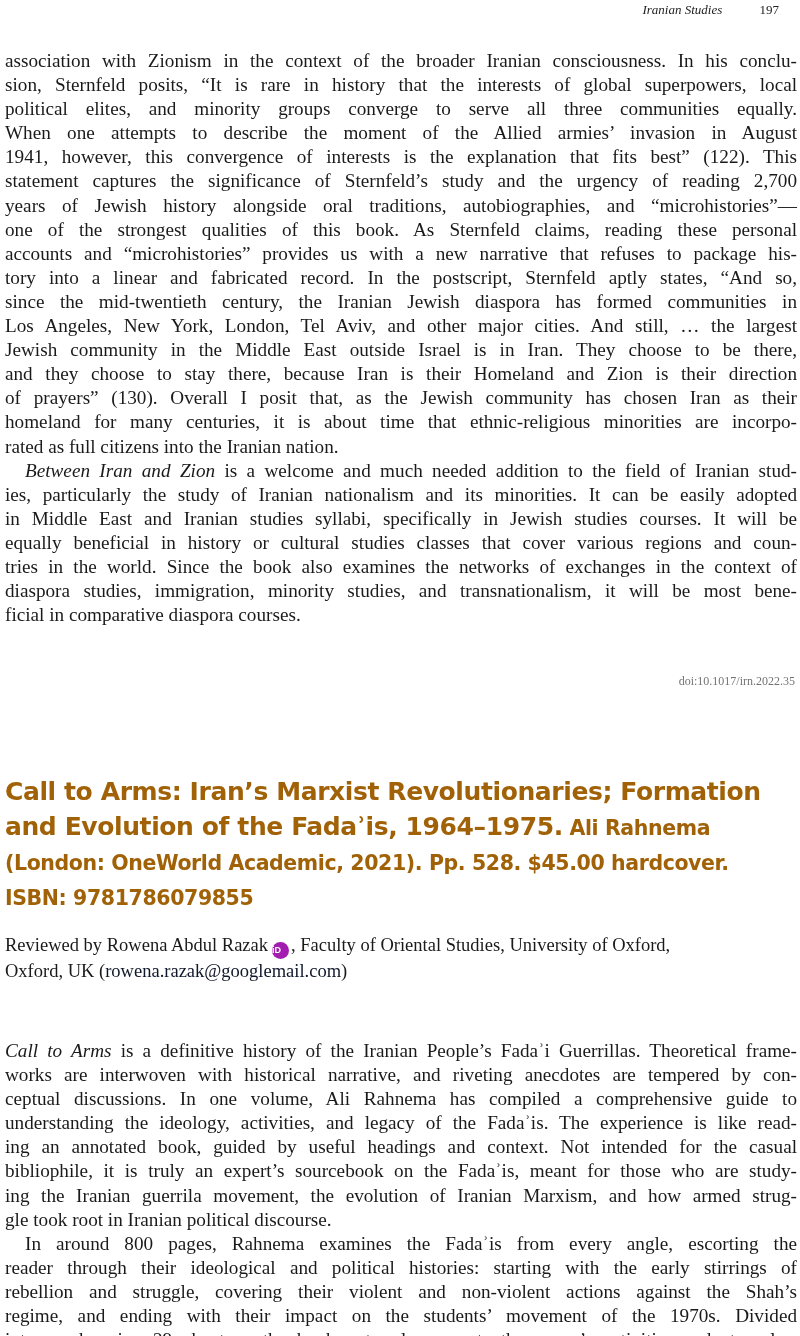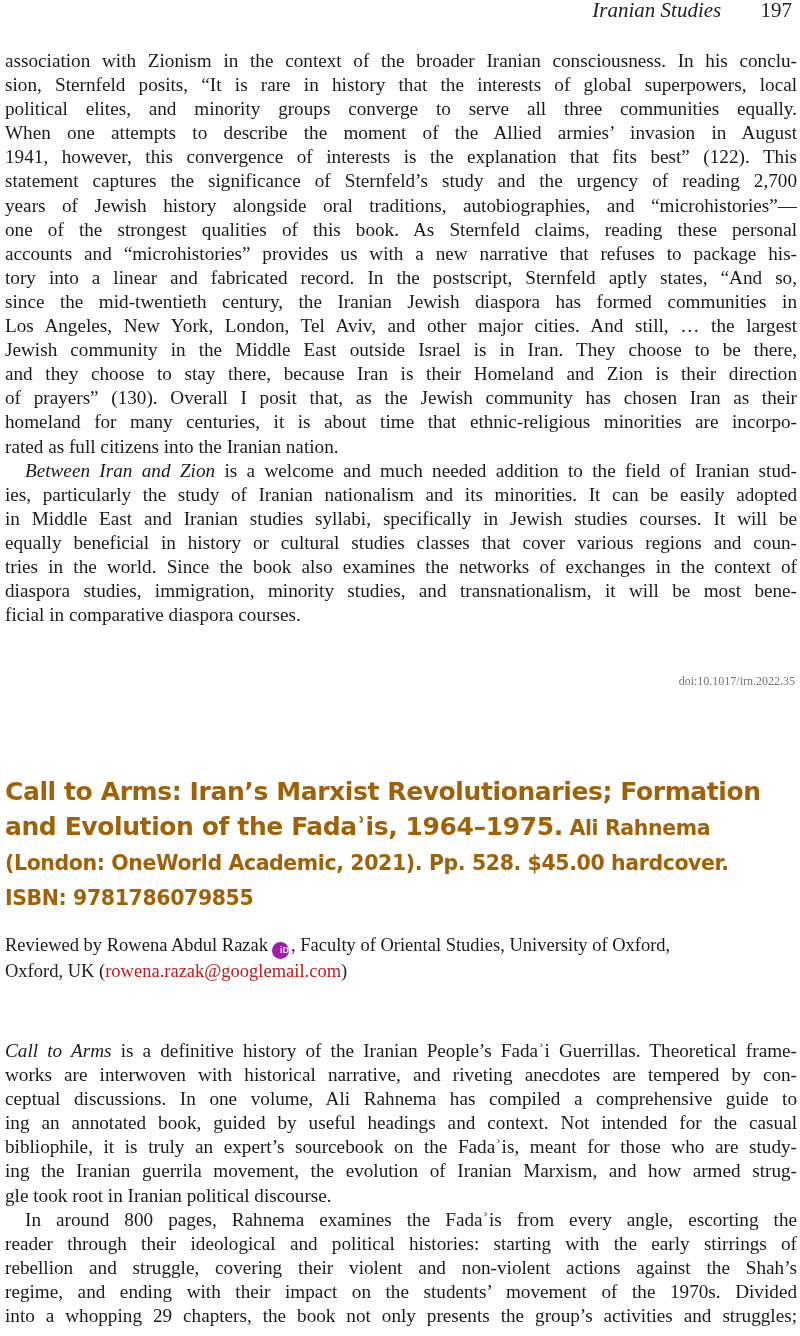--- a/index.html
+++ b/index.html
@@ -11,22 +11,22 @@
       width: 800px;
       height: 1336px;
       overflow: hidden;
       position: relative;
       color: #1a1a1a;
       font-family: "Liberation Serif", "DejaVu Serif", serif;
     }
     .running-head {
       position: absolute;
       top: 0px;
-      right: 8px;
-      font-size: 21px;
+      right: 21px;
+      font-size: 13px;
       line-height: 20px;
       color: #222;
       text-align: center;
     }
     .running-head .journal {
       font-style: italic;
       margin-right: 34px;
     }
     .body-block {
       position: absolute;
@@ -91,26 +91,26 @@
       display: inline-block;
       width: 17px;
       height: 17px;
       border-radius: 50%;
       background: #a21caf;
       color: #fff;
       font-family: "Liberation Sans", sans-serif;
       font-size: 9px;
       font-weight: bold;
       line-height: 17px;
-      text-align: right;
+      text-align: left;
       vertical-align: -2px;
       margin: 0 2px 0 4px;
     }
     .email {
-      color: #b91c1c;
+      color: #0f172a;
       text-decoration: none;
     }
     i { font-style: italic; }
   </style>
 </head>
 <body>
 
 <div class="running-head">
   <span class="journal">Iranian Studies</span>
   <span class="page-num">197</span>
@@ -159,20 +159,21 @@
 <div class="reviewer">
   <span>Reviewed by Rowena Abdul Razak</span><span class="orcid">iD</span><span>, Faculty of Oriental Studies, University of Oxford,</span><br>
   <span>Oxford, UK (</span><a class="email">rowena.razak@googlemail.com</a><span>)</span>
 </div>
 
 <div class="body-block" id="block2">
   <p>
     <span class="line"><i>Call to Arms</i><span> is a definitive history of the Iranian People’s Fadaʾi Guerrillas. Theoretical frame-</span></span>
     <span class="line">works are interwoven with historical narrative, and riveting anecdotes are tempered by con-</span>
     <span class="line">ceptual discussions. In one volume, Ali Rahnema has compiled a comprehensive guide to</span>
+    <span class="line">understanding the ideology, activities, and legacy of the Fadaʾis. The experience is like read-</span>
     <span class="line">ing an annotated book, guided by useful headings and context. Not intended for the casual</span>
     <span class="line">bibliophile, it is truly an expert’s sourcebook on the Fadaʾis, meant for those who are study-</span>
     <span class="line">ing the Iranian guerrila movement, the evolution of Iranian Marxism, and how armed strug-</span>
     <span class="line last">gle took root in Iranian political discourse.</span>
   </p>
   <p>
     <span class="line" style="padding-left:20px;">In around 800 pages, Rahnema examines the Fadaʾis from every angle, escorting the</span>
     <span class="line">reader through their ideological and political histories: starting with the early stirrings of</span>
     <span class="line">rebellion and struggle, covering their violent and non-violent actions against the Shah’s</span>
     <span class="line">regime, and ending with their impact on the students’ movement of the 1970s. Divided</span>

